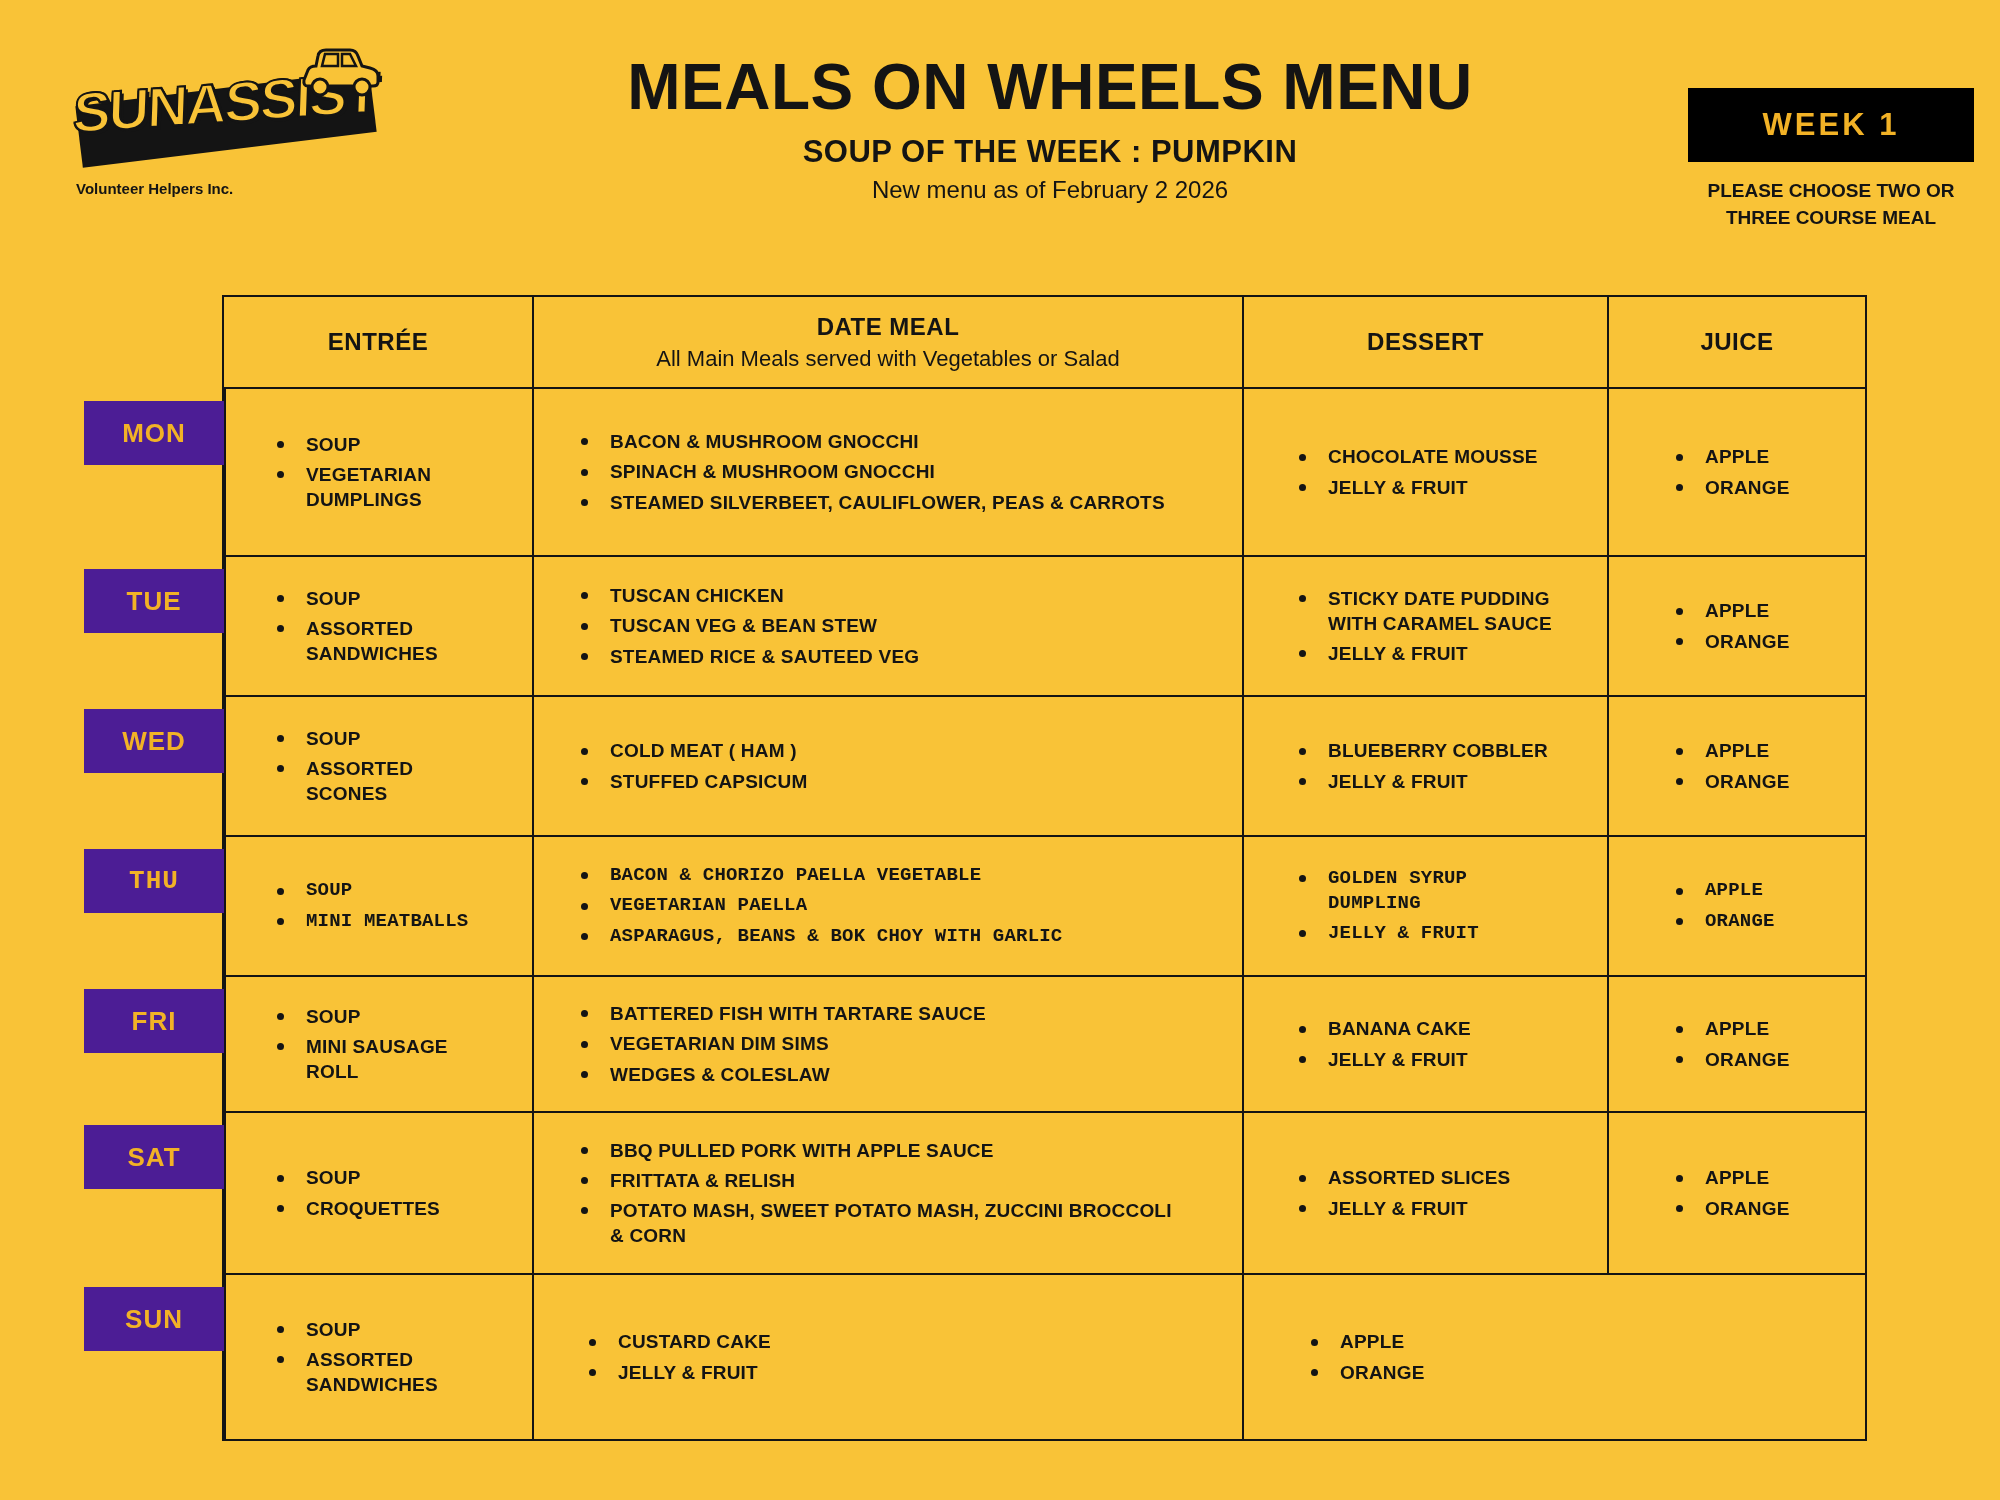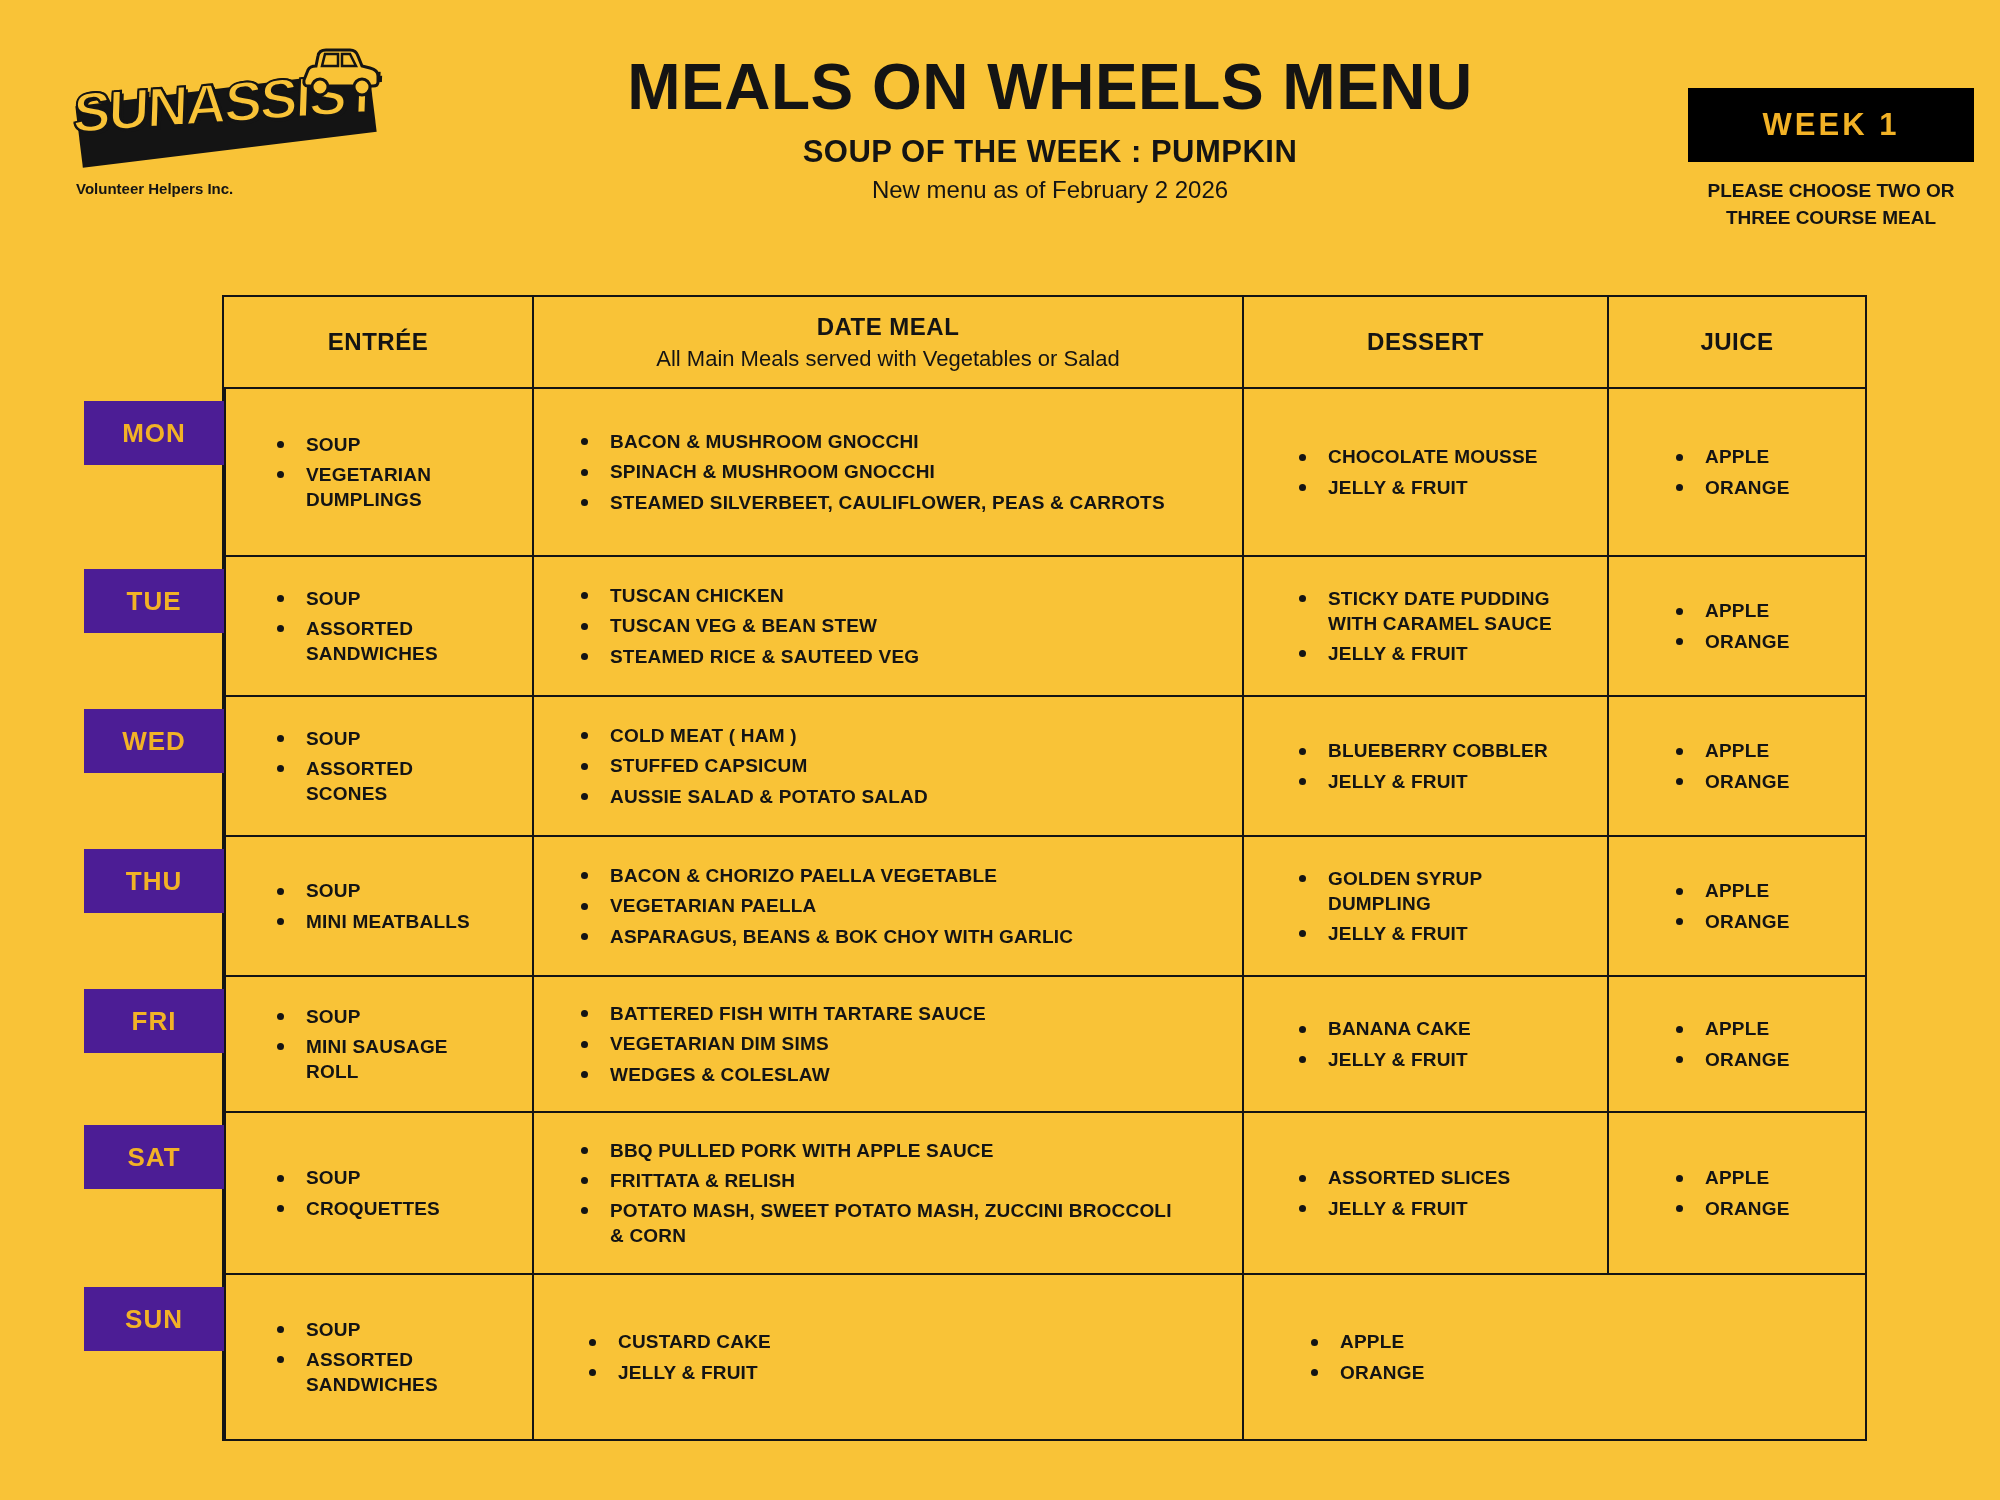--- a/index.html
+++ b/index.html
@@ -72,21 +72,21 @@
     border-top: 2px solid #141414;
   }
   .menu-row:first-child { border-top: none; }
   .menu-row > .cell { border-left: 2px solid #141414; }
   .menu-row > .cell:first-child { border-left: none; }
 
   .header-row { min-height: 90px; }
   .menu-row:nth-child(2) { min-height: 168px; }
   .menu-row:nth-child(3) { min-height: 140px; }
   .menu-row:nth-child(4) { min-height: 140px; }
-  .menu-row:nth-child(5) { min-height: 140px; }
+  .menu-row:nth-child(5) { min-height: 140px; font-family: Liberation Mono, monospace; }
   .menu-row:nth-child(6) { min-height: 136px; }
   .menu-row:nth-child(7) { min-height: 162px; }
   .menu-row:nth-child(8) { min-height: 166px; }
 
   .cell {
     display: flex; flex-direction: column; justify-content: center;
   }
   .header-cell { align-items: center; text-align: center; padding: 10px 8px; }
   .header-label { font-size: 24px; font-weight: 800; letter-spacing: 0.5px; }
   .header-sublabel { font-size: 22px; font-weight: 400; margin-top: 5px; }
@@ -235,21 +235,20 @@
     <div class="cell cell-entree">
         <ul>
           <li>SOUP</li>
           <li>ASSORTED SCONES</li>
         </ul>
       </div>
     <div class="cell cell-main">
         <ul>
           <li>COLD MEAT ( HAM )</li>
           <li>STUFFED CAPSICUM</li>
-          <li>AUSSIE SALAD &amp; POTATO SALAD</li>
         </ul>
       </div>
     <div class="cell cell-dessert">
         <ul>
           <li>BLUEBERRY COBBLER</li>
           <li>JELLY &amp; FRUIT</li>
         </ul>
       </div>
     <div class="cell cell-juice">
         <ul>

